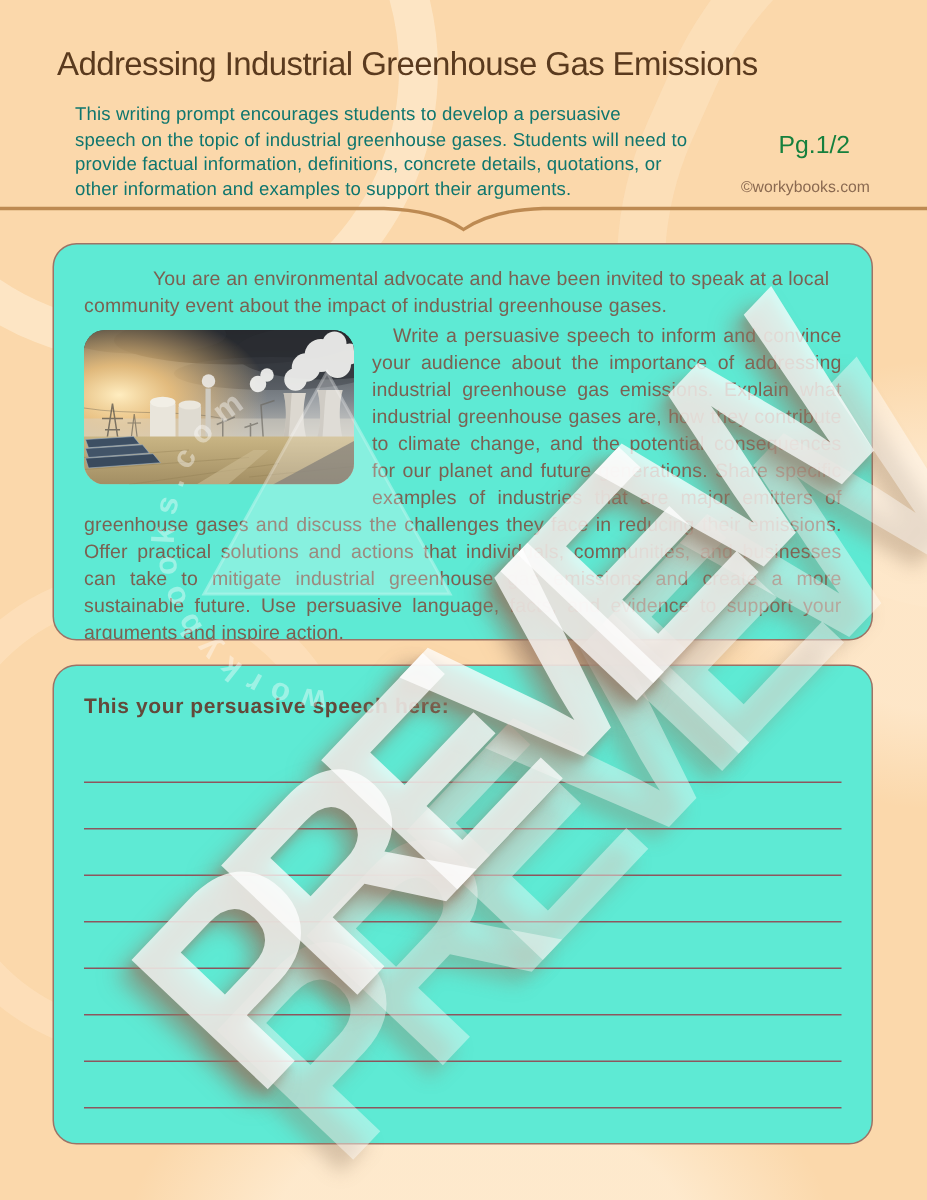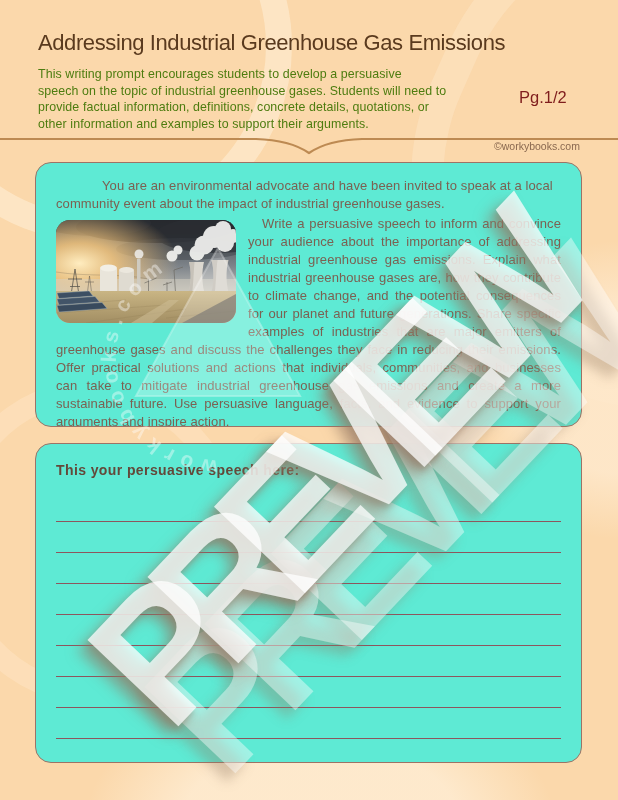--- a/index.html
+++ b/index.html
@@ -20,24 +20,24 @@
   .s3{left:470px;top:230px;width:300px;height:320px;border-radius:50%;
       background:radial-gradient(circle, rgba(254,233,205,.85) 0 38%, rgba(254,233,205,0) 68%);}
   .s4{left:90px;top:690px;width:460px;height:260px;
       background:radial-gradient(ellipse, rgba(254,235,208,.9) 0 42%, rgba(254,235,208,0) 72%);}
   .s5{left:-60px;top:380px;width:260px;height:280px;border-radius:50%;
       border:22px solid rgba(254,231,200,.45);}
 
   header{position:absolute;left:38px;top:30px;width:560px;z-index:1;}
   h1{margin:0 0 10px 0;font-size:22px;font-weight:normal;color:#5a3a1e;
      letter-spacing:-0.4px;white-space:nowrap;}
-  .desc{margin:0;font-size:12.4px;line-height:16.5px;color:#4d7c0f;
+  .desc{margin:12px;font-size:12.4px;line-height:16.5px;color:#0f766e;
         width:462px;white-space:pre-line;letter-spacing:.1px;}
-  .pg{position:absolute;top:88px;left:519px;font-size:16.5px;color:#7f1d1d;z-index:1;}
-  .copy{position:absolute;top:119px;left:494px;font-size:10.5px;color:#8a6950;z-index:1;margin-top:21px;}
+  .pg{position:absolute;top:88px;left:519px;font-size:16.5px;color:#15803d;z-index:1;}
+  .copy{position:absolute;top:119px;left:494px;font-size:10.5px;color:#8a6950;z-index:1;}
 
   .divider{position:absolute;left:0;top:136px;width:618px;height:22px;z-index:1;}
 
   .box{position:absolute;left:35px;width:547px;box-sizing:border-box;
        background:#5eead4;border:1.6px solid #9d7366;border-radius:16px;z-index:2;}
   .box1{top:162px;height:265px;padding:14px 20px;overflow:hidden;}
   .box2{top:443px;height:320px;padding:18px 20px;overflow:hidden;}
 
   .intro{margin:0;font-size:13px;line-height:18px;color:#7b6152;
          text-indent:46px;letter-spacing:.1px;}

